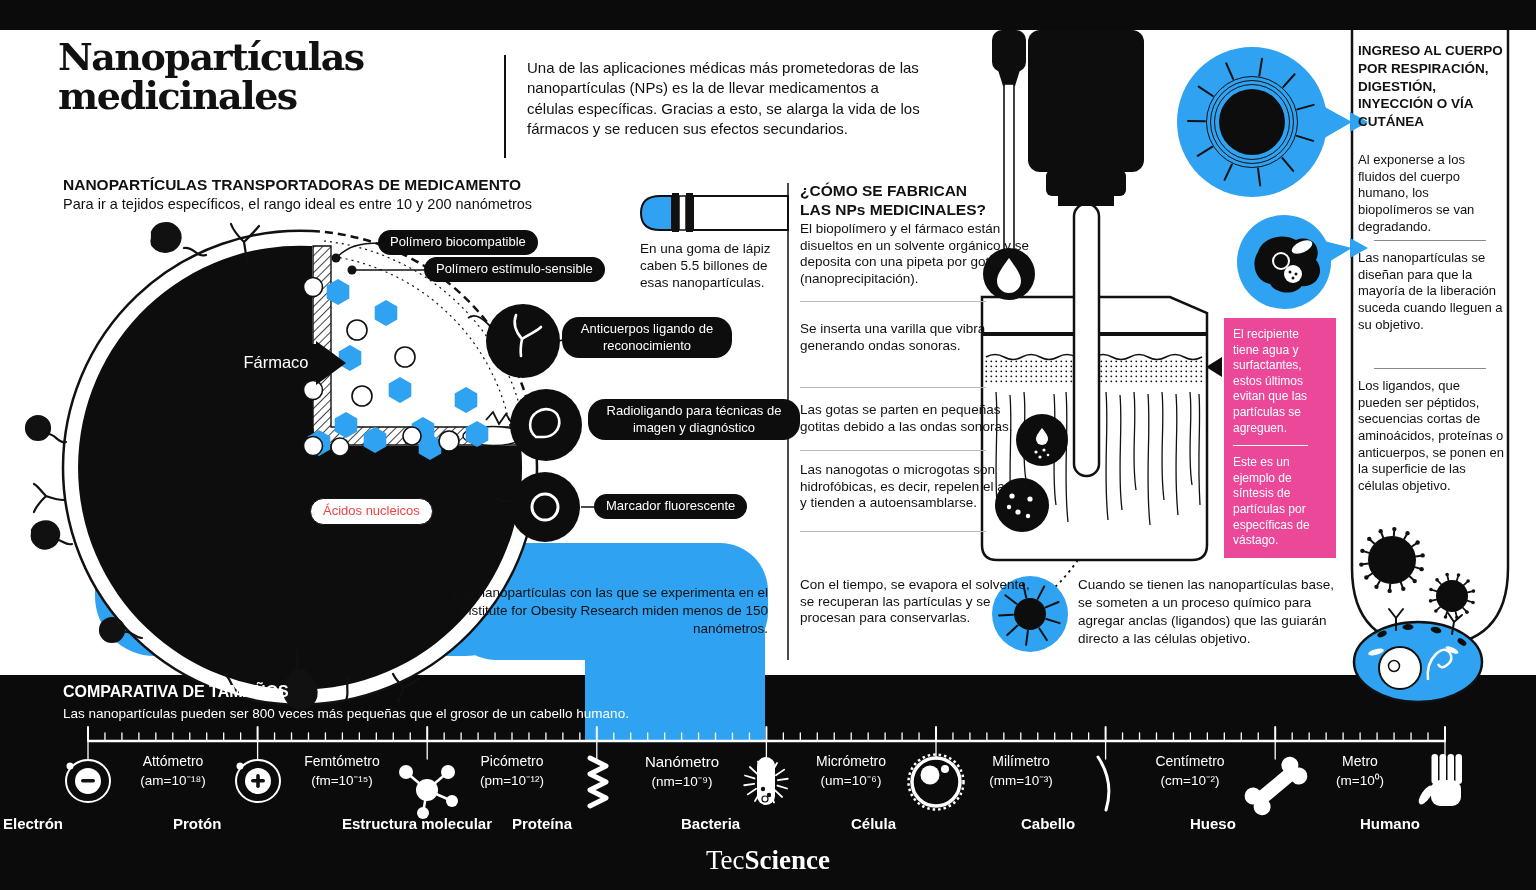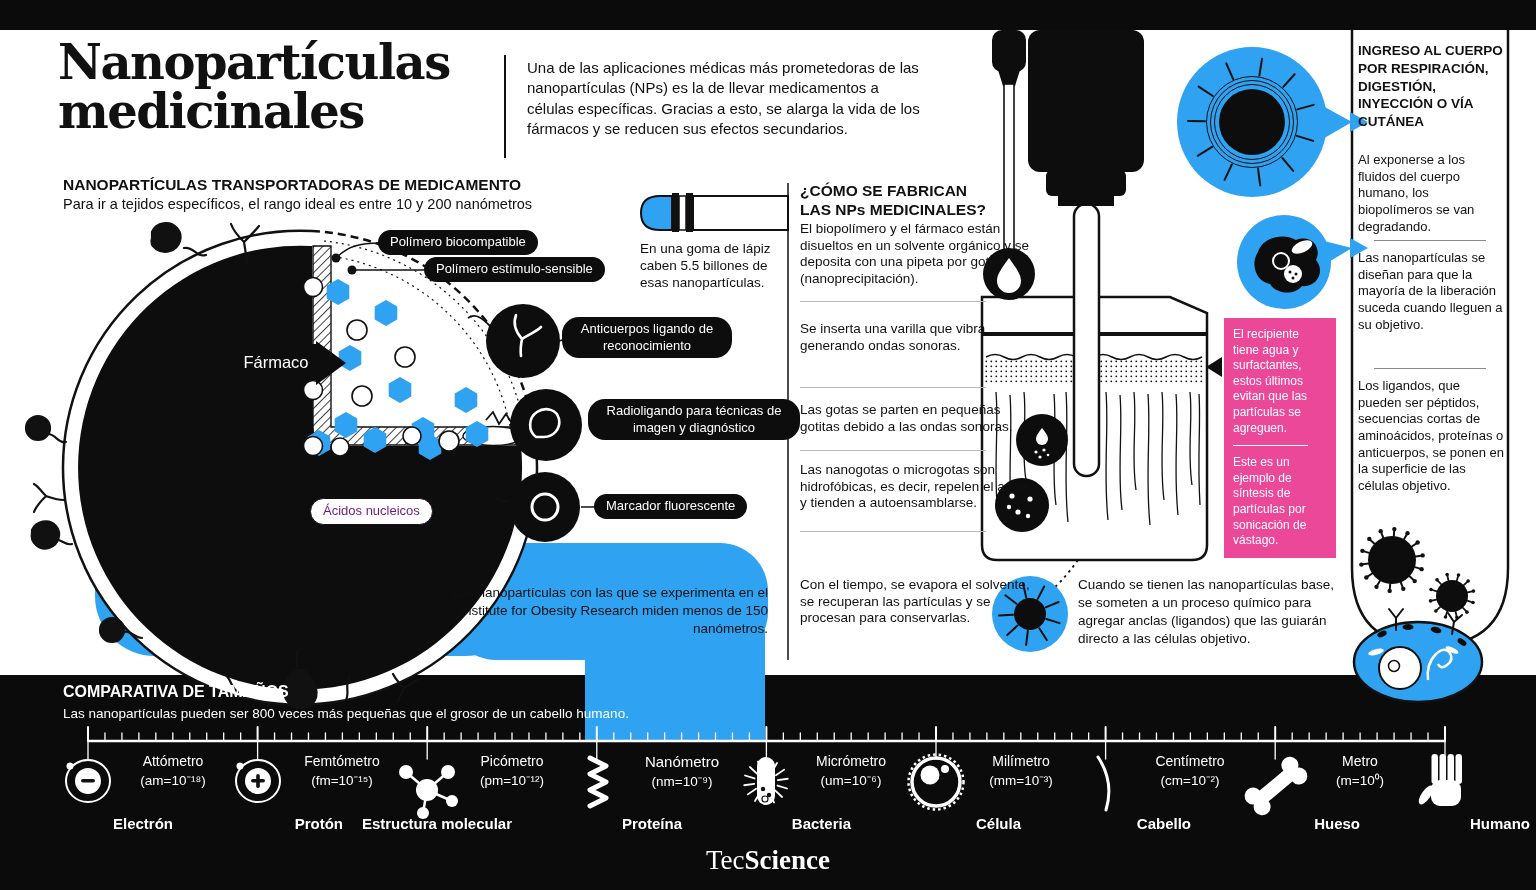--- a/index.html
+++ b/index.html
@@ -3,48 +3,48 @@
 <meta charset="utf-8">
 <style>
   html,body{margin:0;padding:0;background:#e8e8e8}
   .page{position:relative;width:1536px;height:890px;background:#fff;overflow:hidden;
         font-family:"Liberation Sans",sans-serif;color:#111}
   .topbar{position:absolute;left:0;top:0;width:1536px;height:30px;background:#0b0b0b}
   .bottomsec{position:absolute;left:0;top:675px;width:1536px;height:215px;background:#0b0b0b}
   svg.art{position:absolute;left:0;top:0;z-index:2;pointer-events:none}
   .txt{position:absolute;z-index:3}
   .title{left:58px;top:38px;font-family:"DejaVu Serif","Liberation Serif",serif;font-weight:bold;
-         font-size:48px;line-height:1.02;letter-spacing:-1.5px;white-space:pre-line}
+         font-size:38px;line-height:1.02;letter-spacing:-1.5px;white-space:pre-line}
   .intro{left:527px;top:58px;width:398px;font-size:15px;line-height:1.35}
   .sec-h{font-weight:bold;font-size:15.5px}
   .sec-sub{font-size:14.5px}
   .pill{position:absolute;z-index:3;background:#0d0d0d;color:#fff;font-size:13px;line-height:1.28;
         padding:4px 12px;border-radius:17px;white-space:nowrap}
   .pill2{white-space:normal;text-align:center}
-  .pill-light{background:#fff;color:#701a75;border:1.6px solid #111}
+  .pill-light{background:#fff;color:#ef4444;border:1.6px solid #111}
   .farmaco{position:absolute;z-index:3;left:236px;top:344px;width:80px;height:36px;background:#0d0d0d;
            color:#fff;font-size:16.5px;display:flex;align-items:center;justify-content:center}
   .note-sm{font-size:13.5px;line-height:1.26}
   .fab-h{font-weight:bold;font-size:15.5px;line-height:1.25;white-space:pre-line}
   .step{width:236px;font-size:13.5px;line-height:1.24}
   .ruleline{position:absolute;z-index:3;width:186px;border-top:1.5px solid #b9b9b9}
   .vesselbox{position:absolute;z-index:3;left:1224px;top:318px;width:112px;background:#ec4899;color:#fff;
              font-size:12px;line-height:1.3;padding:9px 9px;box-sizing:border-box}
   .vdiv{border:none;border-top:1px solid #fff;width:80%;margin:9px auto 9px 0}
   .sb{width:146px;text-align:left;font-size:13px;line-height:1.28}
   .sb-h{font-weight:bold;font-size:13.5px;line-height:1.32}
   .sbrule{position:absolute;z-index:3;width:112px;border-top:1px solid #8a8a8a}
   .research{left:452px;top:584px;width:316px;text-align:right;font-size:13.5px;line-height:1.32}
   .comp-h{left:63px;top:683px;color:#fff;font-weight:bold;font-size:16px}
   .comp-sub{left:63px;top:706px;color:#fff;font-size:13.5px}
   .unit{position:absolute;z-index:3;top:753px;width:150px;text-align:center;color:#fff}
   .unit .un{font-size:14px;line-height:1.25}
   .unit.bold .un{font-weight:normal;font-size:15px}
   .unit .uf{font-size:13.5px}
-  .item{position:absolute;z-index:3;top:815px;width:170px;text-align:right;color:#fff;
+  .item{position:absolute;z-index:3;top:815px;width:170px;text-align:left;color:#fff;
         font-weight:bold;font-size:15px}
   .footer{position:absolute;z-index:3;left:0;top:845px;width:100%;text-align:center;color:#fff;
           font-family:"Liberation Serif",serif;font-size:27px}
   .footer .bold{font-weight:bold}
 </style>
 </head>
 <body>
 
 <div class="page">
   <div class="topbar"></div>
@@ -524,21 +524,21 @@
   <div class="ruleline" style="left:800px;top:387px"></div>
   <div class="txt step" style="left:800px;top:402px">Las gotas se parten en pequeñas gotitas debido a las ondas sonoras.</div>
   <div class="ruleline" style="left:800px;top:450px"></div>
   <div class="txt step" style="left:800px;top:462px">Las nanogotas o microgotas son hidrofóbicas, es decir, repelen el agua y tienden a autoensamblarse.</div>
   <div class="ruleline" style="left:800px;top:531px"></div>
   <div class="txt step" style="left:800px;top:577px">Con el tiempo, se evapora el solvente, se recuperan las partículas y se procesan para conservarlas.</div>
 
   <div class="vesselbox">
     <div>El recipiente tiene agua y surfactantes, estos últimos evitan que las partículas se agreguen.</div>
     <hr class="vdiv">
-    <div>Este es un ejemplo de síntesis de partículas por sonicación de vástago.</div>
+    <div>Este es un ejemplo de síntesis de partículas por específicas de vástago.</div>
   </div>
 
   <div class="txt" style="left:1078px;top:576px;width:260px;font-size:13.5px;line-height:1.33">Cuando se tienen las nanopartículas base, se someten a un proceso químico para agregar anclas (ligandos) que las guiarán directo a las células objetivo.</div>
 
   <div class="txt sb sb-h" style="left:1358px;top:42px">INGRESO AL CUERPO POR RESPIRACIÓN, DIGESTIÓN, INYECCIÓN O VÍA CUTÁNEA</div>
   <div class="txt sb" style="left:1358px;top:152px">Al exponerse a los fluidos del cuerpo humano, los biopolímeros se van degradando.</div>
   <div class="sbrule" style="left:1374px;top:240px"></div>
   <div class="txt sb" style="left:1358px;top:250px">Las nanopartículas se diseñan para que la mayoría de la liberación suceda cuando lleguen a su objetivo.</div>
   <div class="sbrule" style="left:1374px;top:368px"></div>
   <div class="txt sb" style="left:1358px;top:378px">Los ligandos, que pueden ser péptidos, secuencias cortas de aminoácidos, proteínas o anticuerpos, se ponen en la superficie de las células objetivo.</div>

